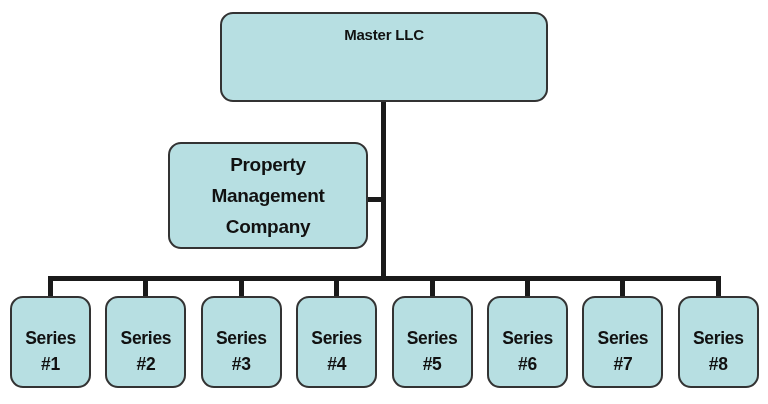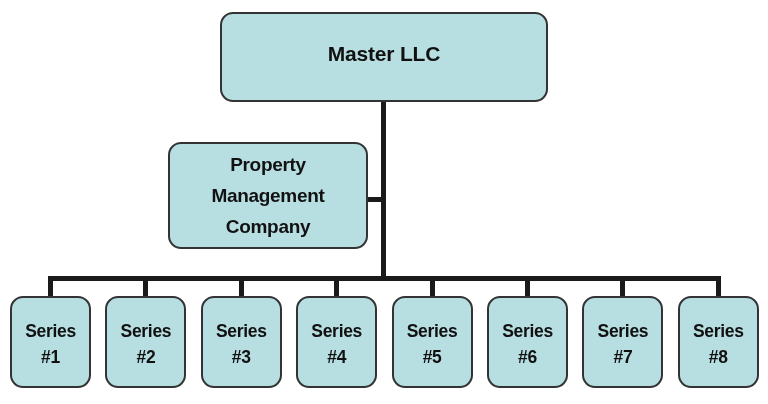--- a/index.html
+++ b/index.html
@@ -35,23 +35,23 @@
 
   
   #node-master {
     left: 220px;
     top: 12px;
     width: 328px;
     height: 90px;
     align-items: flex-start;
   }
   #node-master .node-label {
-    font-size: 21px;
+    font-size: 15px;
     line-height: 1.1;
-    padding-top: 28px;
+    padding-top: 13px;
     letter-spacing: -0.2px;
   }
 
   
   #node-pm {
     left: 168px;
     top: 142px;
     width: 200px;
     height: 107px;
     align-items: center;
@@ -65,21 +65,21 @@
   
   .node-series {
     top: 296px;
     width: 81px;
     height: 92px;
     align-items: flex-start;
   }
   .node-series .node-label {
     font-size: 17.5px;
     line-height: 26px;
-    padding-top: 20px;
+    padding-top: 27px;
     letter-spacing: -0.3px;
   }
 
   
   .line {
     position: absolute;
     background: #1a1a1a;
     z-index: 1;
   }
   #trunk-vertical {

